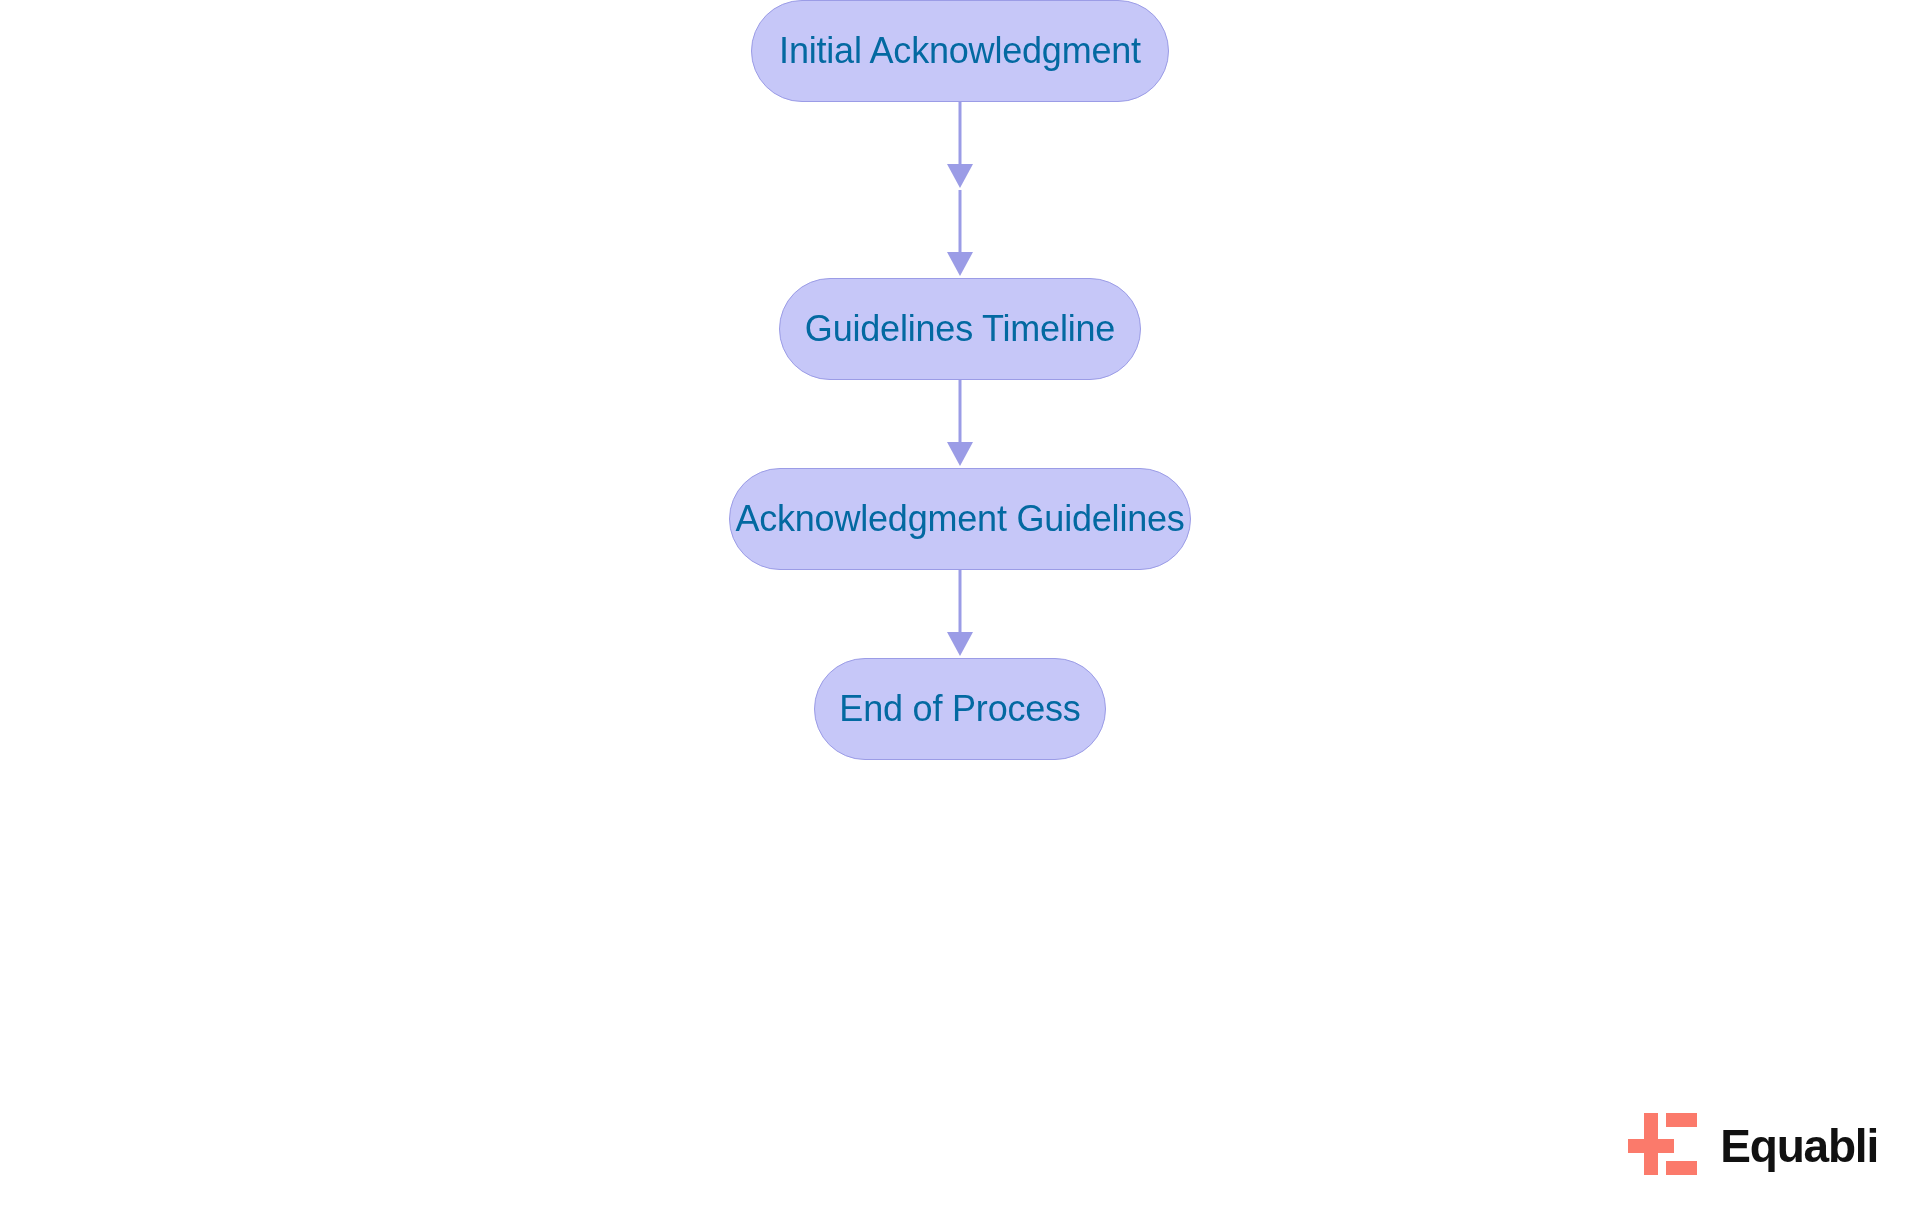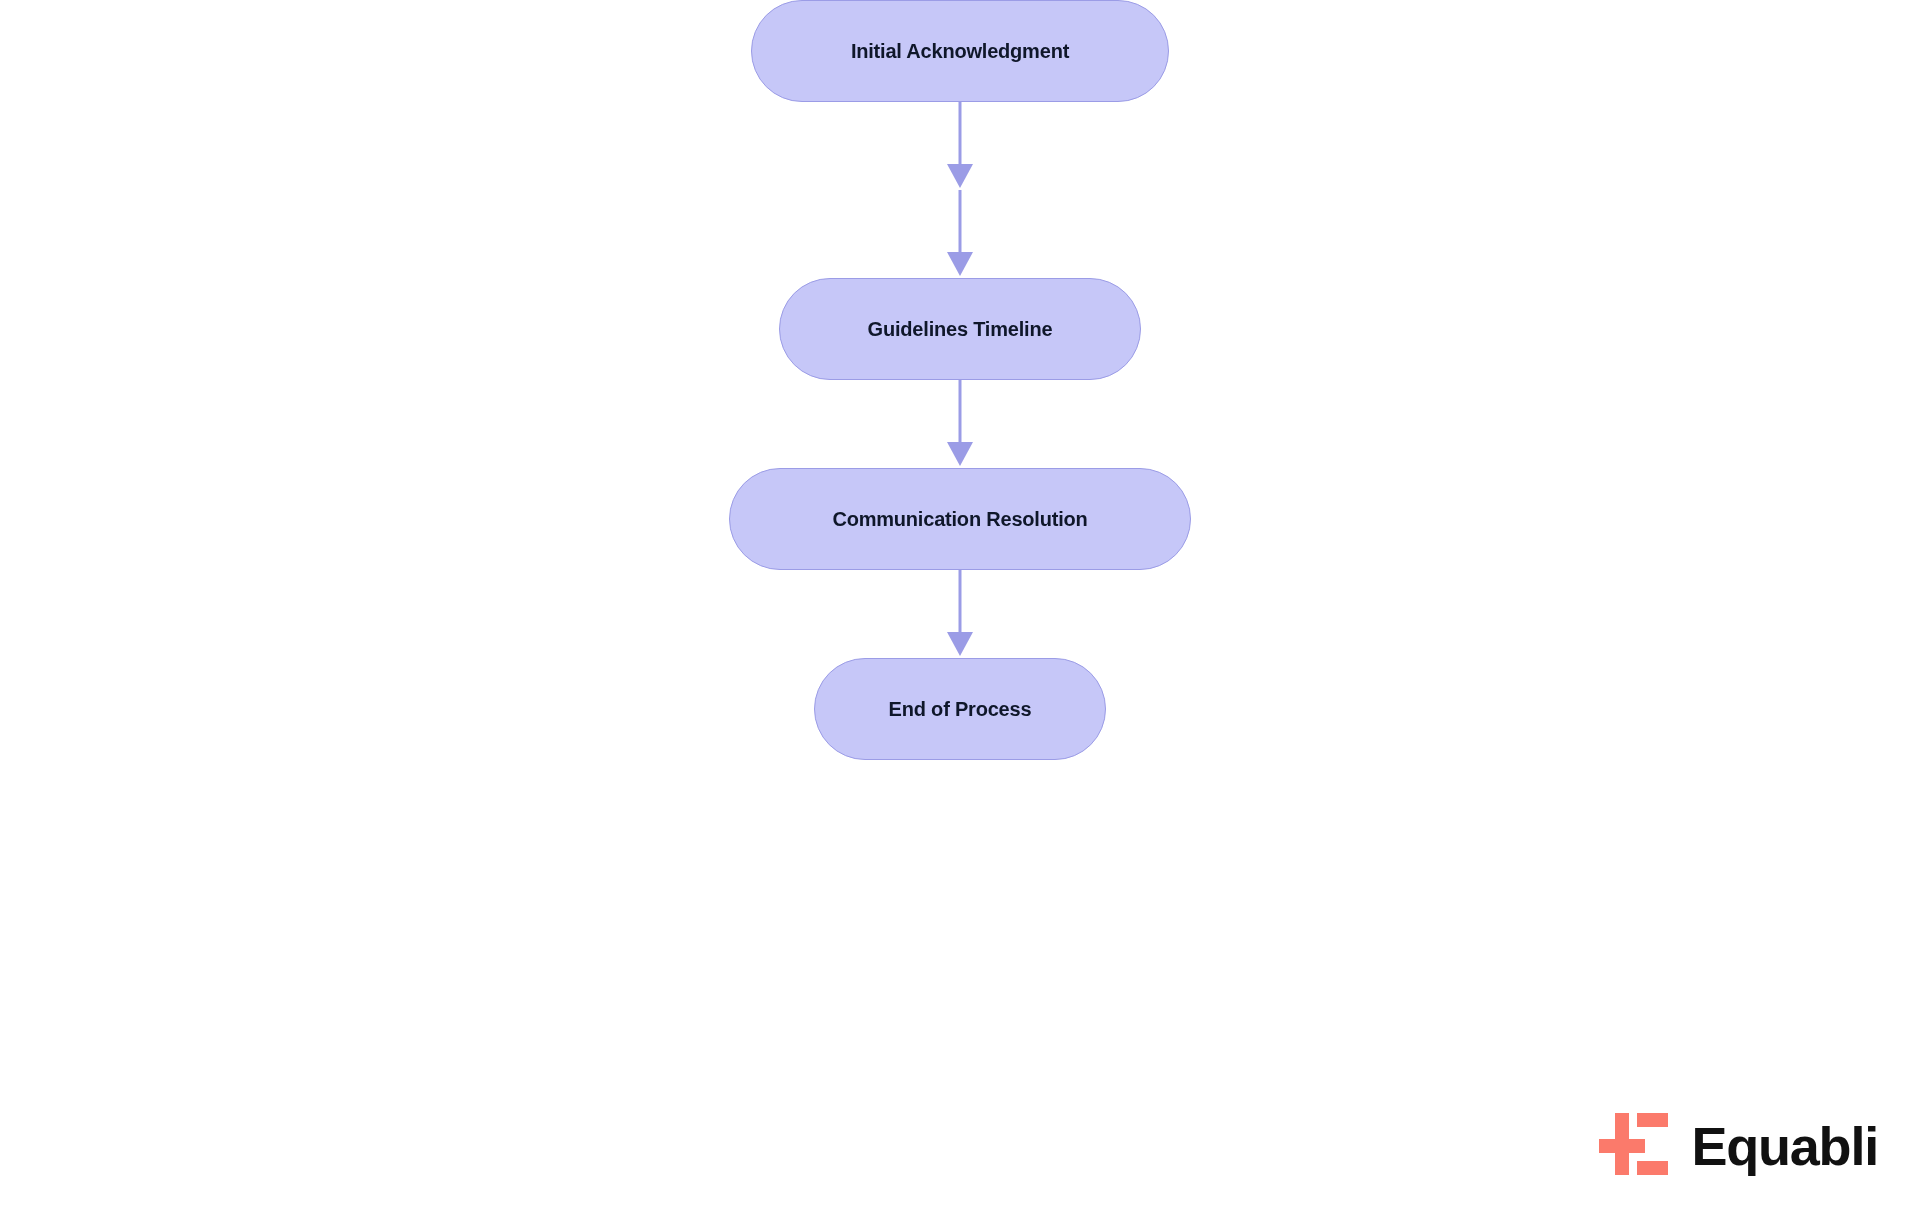--- a/index.html
+++ b/index.html
@@ -32,23 +32,23 @@
     display: flex;
     justify-content: center;
     align-items: center;
   }
 
   
   .node {
     background: #c6c7f8;
     border: 1.4px solid #9b9ce6;
     border-radius: 60px;
-    color: #0f172a;
-    font-size: 20px;
-    font-weight: 700;
+    color: #0369a1;
+    font-size: 36px;
+    font-weight: 400;
     letter-spacing: -0.2px;
     line-height: 1;
     display: flex;
     align-items: center;
     justify-content: center;
     box-sizing: border-box;
     height: 102px;
     white-space: nowrap;
     padding: 0 60px;
     user-select: none;
@@ -76,21 +76,21 @@
     align-items: center;
     gap: 18px;
   }
   #brand-logo .logo-mark {
     width: 74px;
     height: 74px;
     display: block;
   }
   #brand-logo .logo-text {
     font-family: "Liberation Sans", sans-serif;
-    font-size: 54px;
+    font-size: 46px;
     font-weight: 700;
     color: #111111;
     letter-spacing: -1.2px;
     line-height: 1;
   }
 </style>
 </head>
 <body>
 
 <div id="flowchart">
@@ -118,21 +118,21 @@
     </div>
   </div>
 
   <svg class="connector" viewBox="0 0 40 88">
     <line x1="20" y1="0" x2="20" y2="66" stroke="#9b9ce6" stroke-width="3"></line>
     <polygon points="20,86 7,62 33,62" fill="#9b9ce6"></polygon>
   </svg>
 
   <div class="flow-row">
     <div class="node node-3">
-      <span>Communication Resolution</span>
+      <span>Acknowledgment Guidelines</span>
     </div>
   </div>
 
   <svg class="connector" viewBox="0 0 40 88">
     <line x1="20" y1="0" x2="20" y2="66" stroke="#9b9ce6" stroke-width="3"></line>
     <polygon points="20,86 7,62 33,62" fill="#9b9ce6"></polygon>
   </svg>
 
   <div class="flow-row">
     <div class="node node-4">

